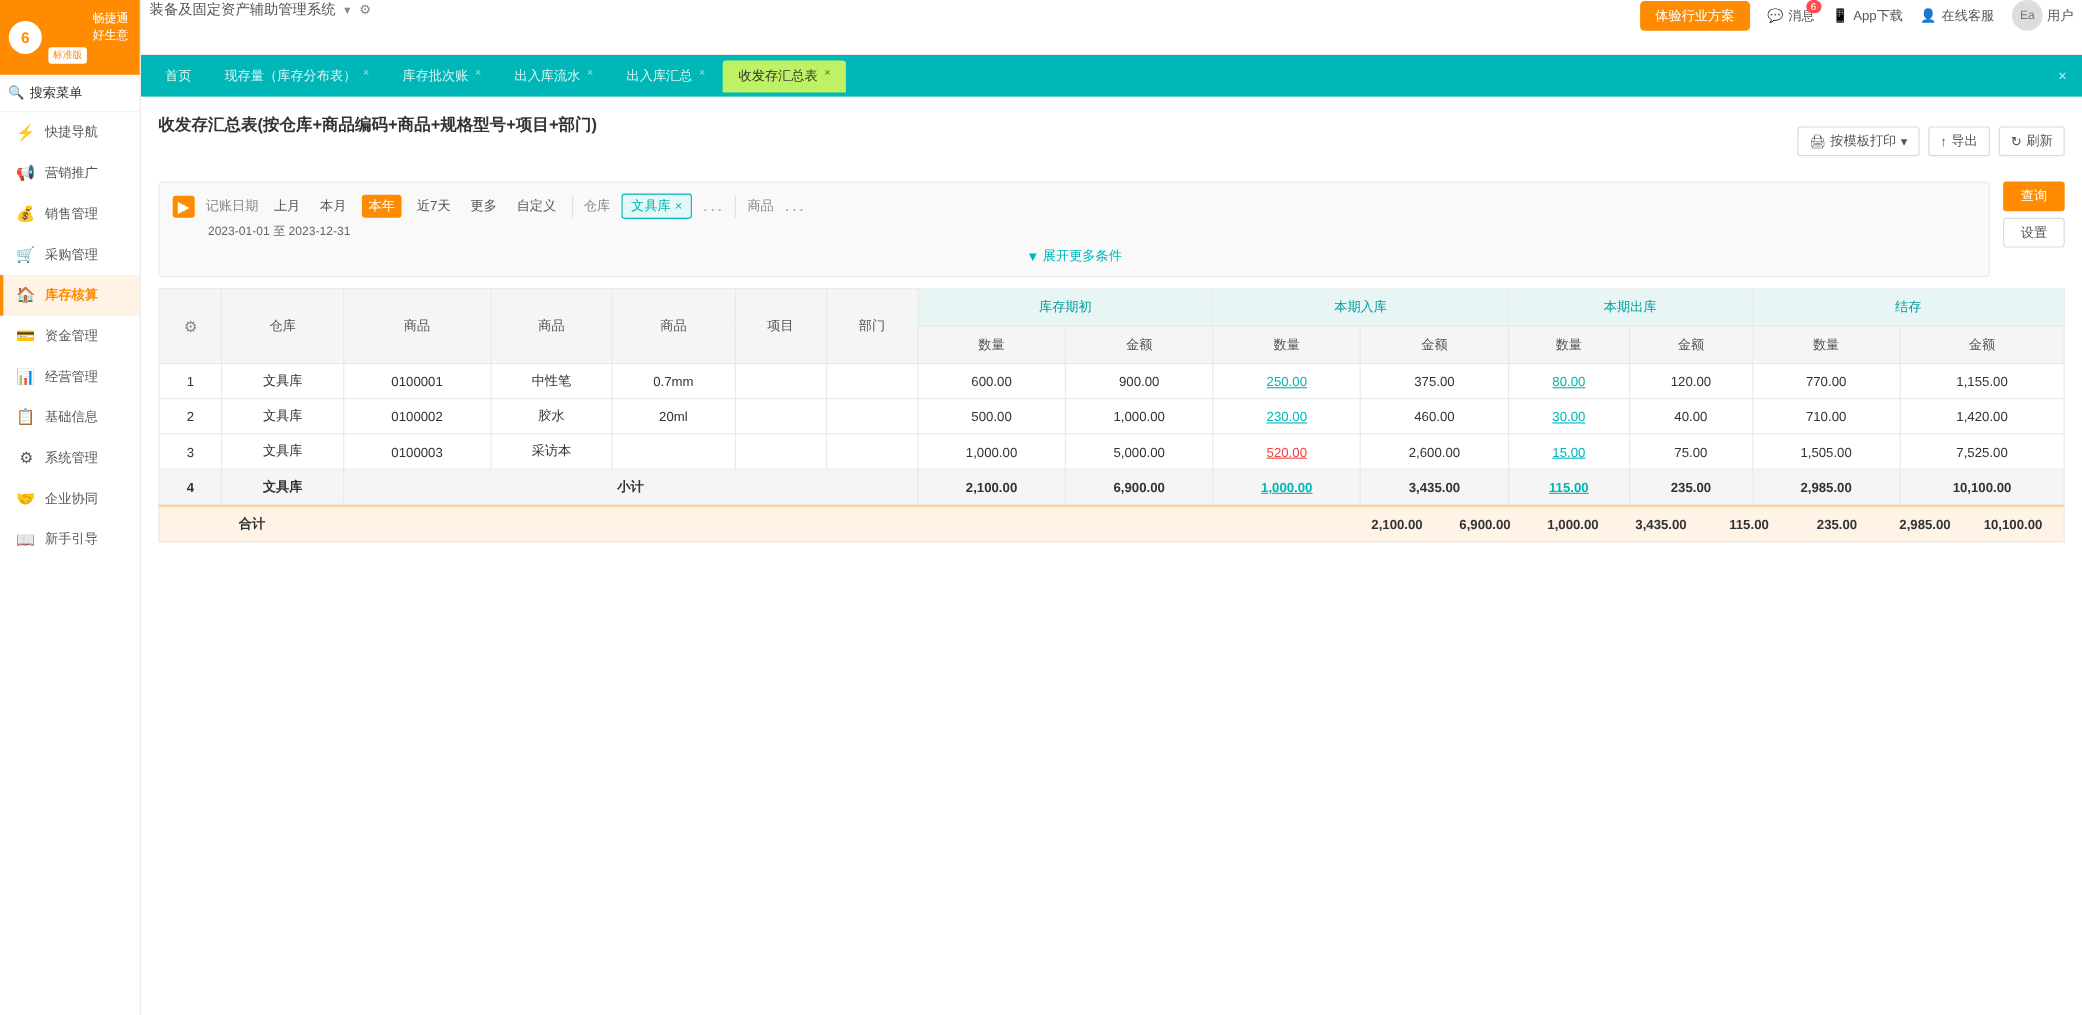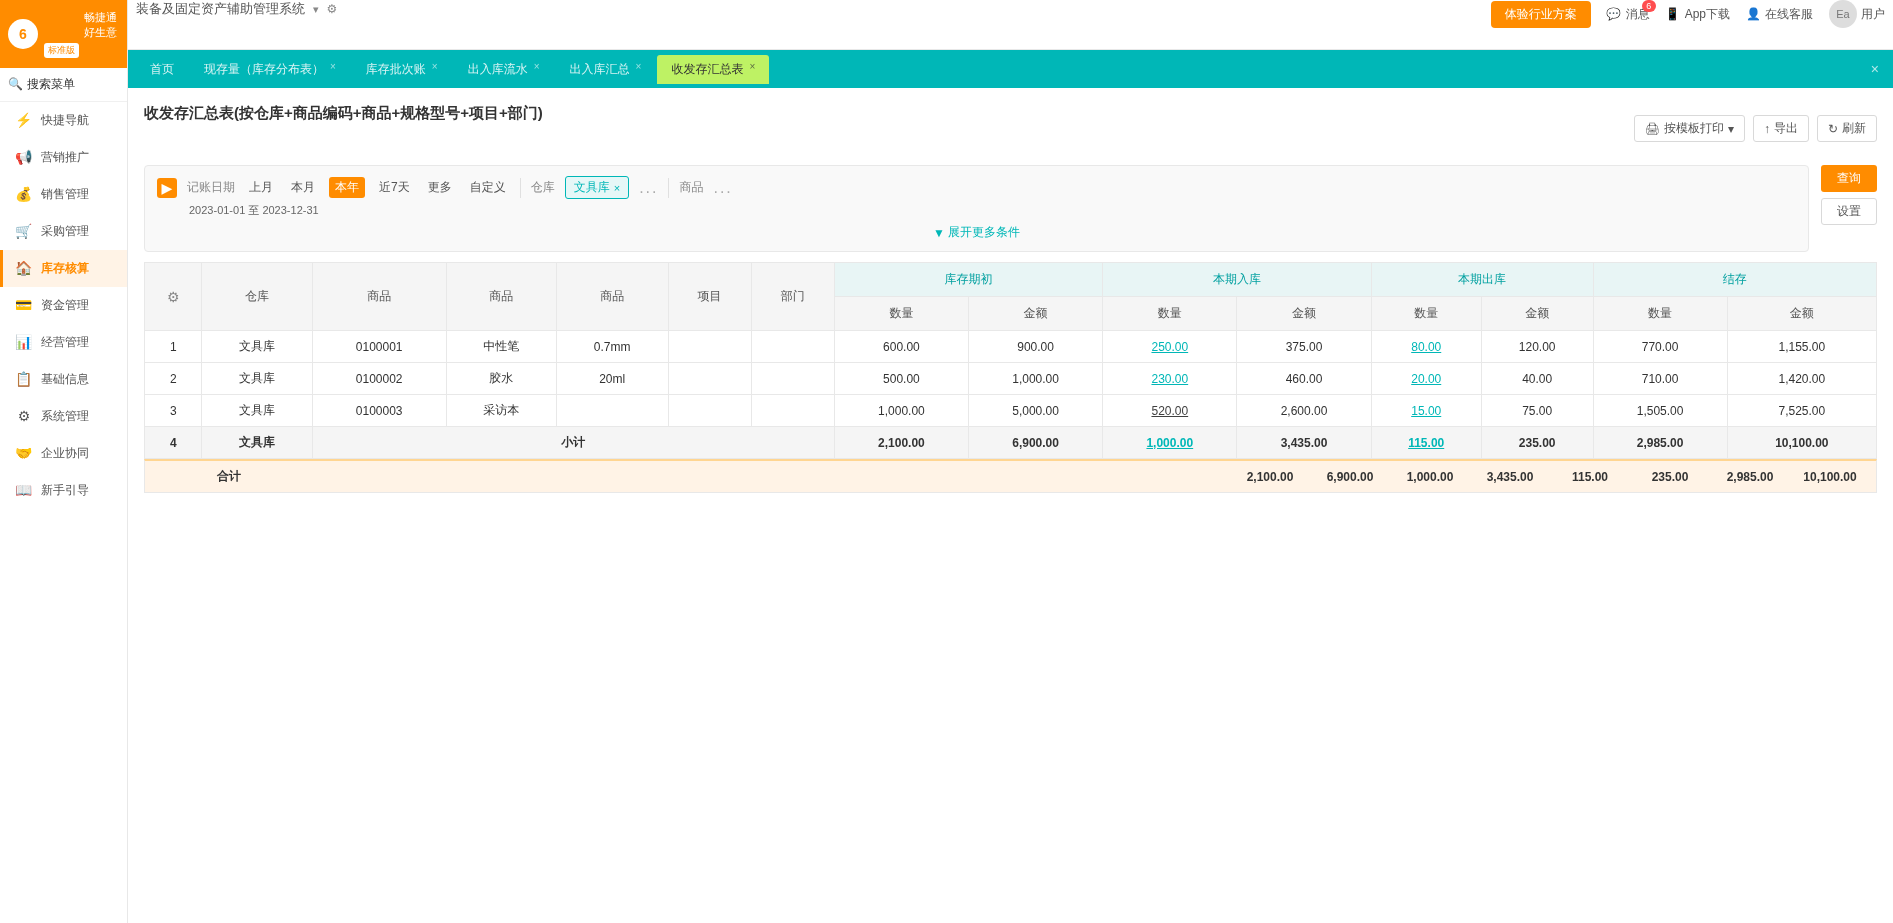--- a/index.html
+++ b/index.html
@@ -365,36 +365,36 @@
     <td>文具库</td>
     <td>0100002</td>
     <td>胶水</td>
     <td>20ml</td>
     <td></td>
     <td></td>
     <td>500.00</td>
     <td>1,000.00</td>
     <td style="color:#00b7b7;text-decoration:underline;cursor:pointer;">230.00</td>
     <td>460.00</td>
-    <td style="color:#00b7b7;text-decoration:underline;cursor:pointer;">20.00</td>
+    <td style="color:#00b7b7;text-decoration:underline;cursor:pointer;">30.00</td>
     <td>40.00</td>
     <td>710.00</td>
     <td>1,420.00</td>
   </tr>
             <tr>
     <td>3</td>
     <td>文具库</td>
     <td>0100003</td>
     <td>采访本</td>
     <td></td>
     <td></td>
     <td></td>
     <td>1,000.00</td>
     <td>5,000.00</td>
-    <td style="color:#404040;text-decoration:underline;cursor:pointer;">520.00</td>
+    <td style="color:#ef4444;text-decoration:underline;cursor:pointer;">520.00</td>
     <td>2,600.00</td>
     <td style="color:#00b7b7;text-decoration:underline;cursor:pointer;">15.00</td>
     <td>75.00</td>
     <td>1,505.00</td>
     <td>7,525.00</td>
   </tr>
             <tr class="subtotal">
   <td><strong>4</strong></td>
   <td><strong>文具库</strong></td>
   <td colspan="5"><strong>小计</strong></td>

